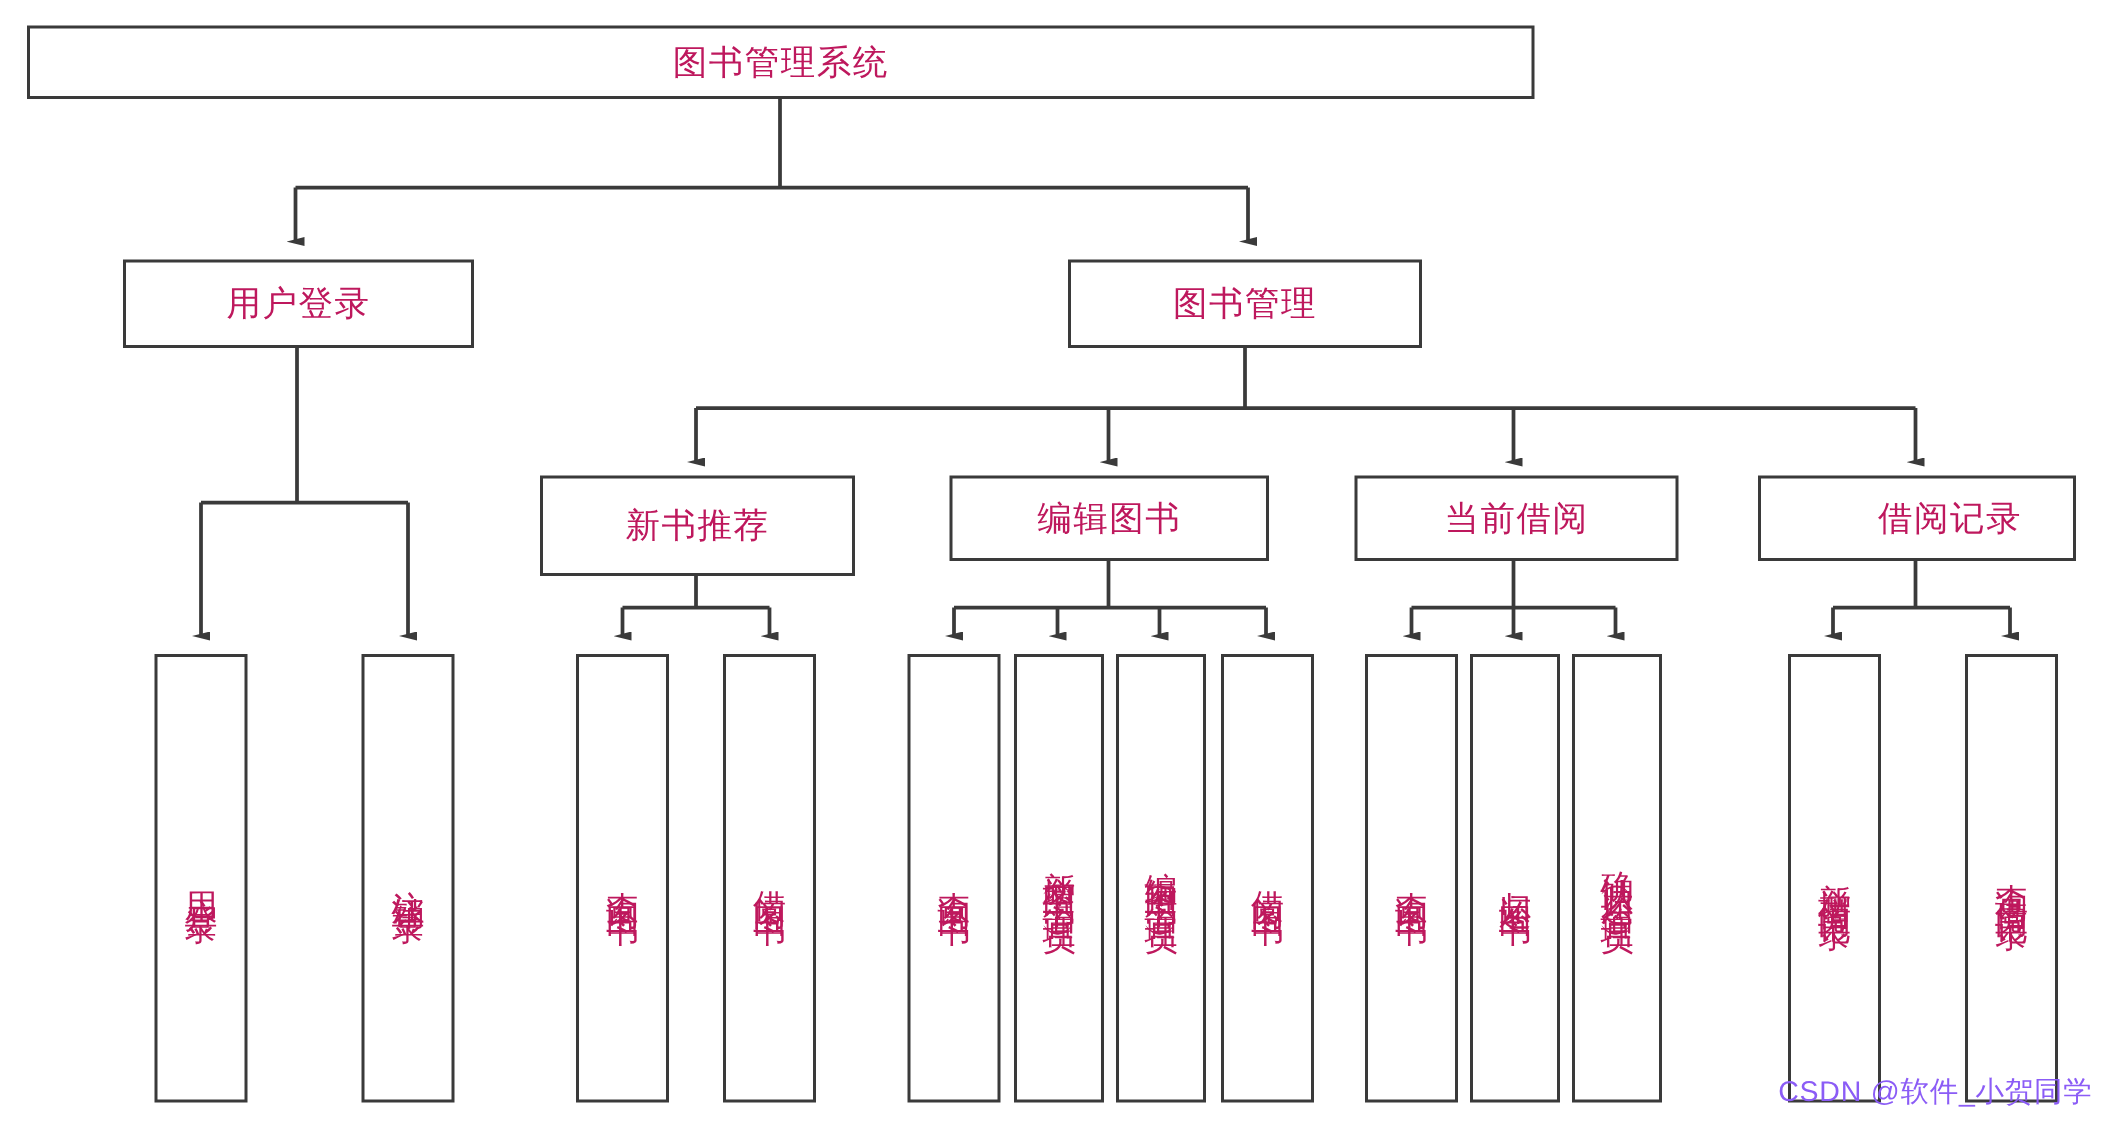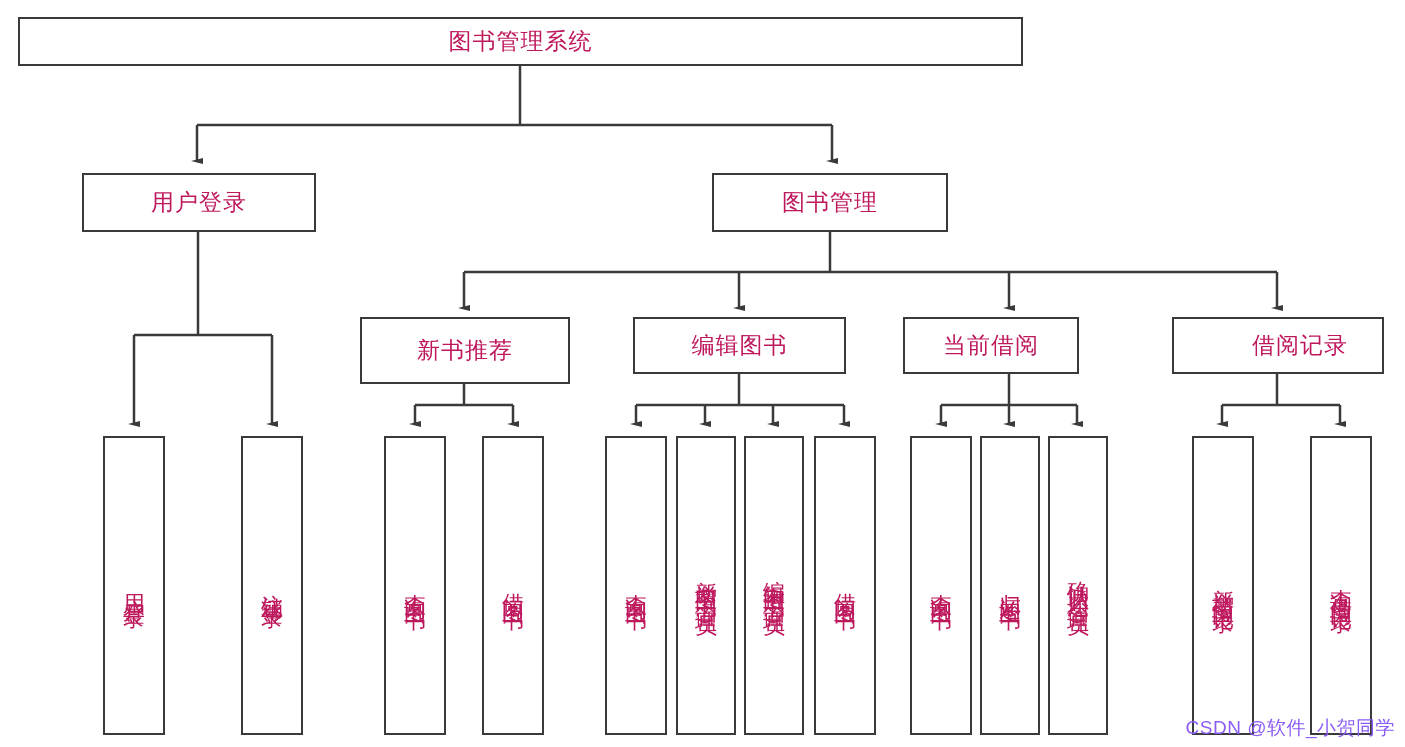--- a/index.html
+++ b/index.html
@@ -140,21 +140,21 @@
   <div class="node horiz" style="left:712px; top:173px; width:236px; height:59px;">
     <span class="node-label">图书管理</span>
   </div>
 
   <div class="node horiz" style="left:360px; top:317px; width:210px; height:67px;">
     <span class="node-label">新书推荐</span>
   </div>
   <div class="node horiz" style="left:633px; top:317px; width:213px; height:57px;">
     <span class="node-label">编辑图书</span>
   </div>
-  <div class="node horiz" style="left:903px; top:317px; width:176px; height:57px;">
+  <div class="node horiz" style="left:903px; top:317px; width:216px; height:57px;">
     <span class="node-label">当前借阅</span>
   </div>
   <div class="node horiz" style="left:1172px; top:317px; width:212px; height:57px;padding-left:44px;">
     <span class="node-label">借阅记录</span>
   </div>
 
   <div class="node leaf" style="left:103px; top:436px; width:62px; height:299px;">
     <span class="node-label">用户登录</span>
   </div>
   <div class="node leaf" style="left:241px; top:436px; width:62px; height:299px;">

